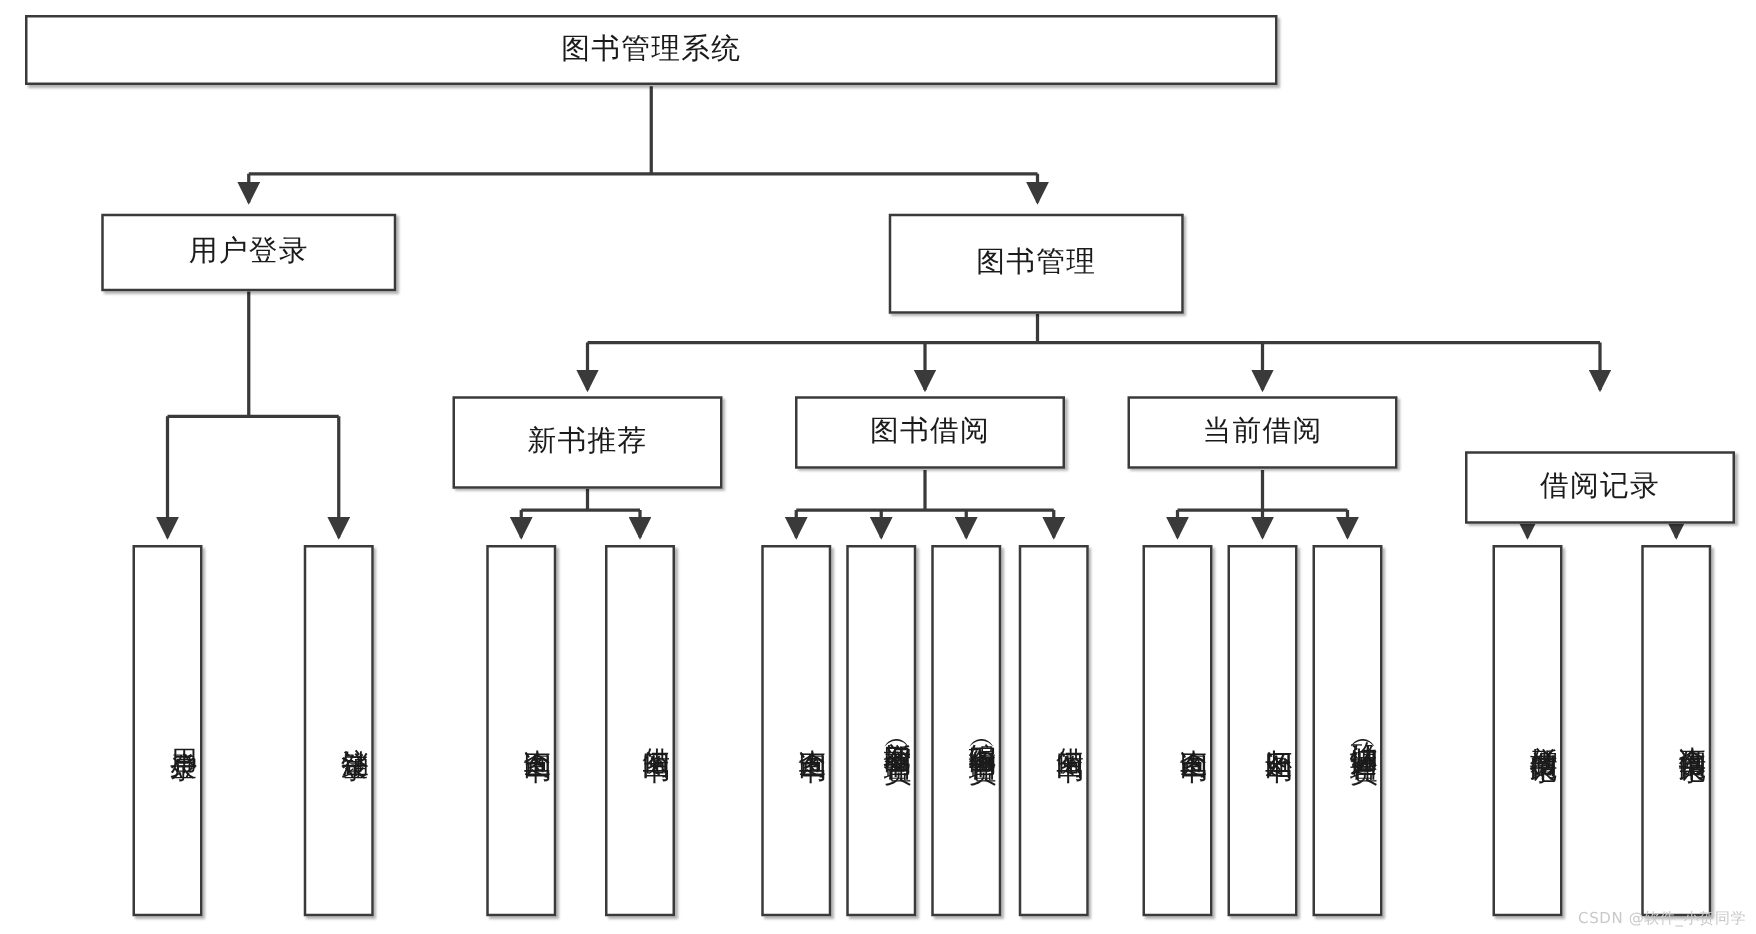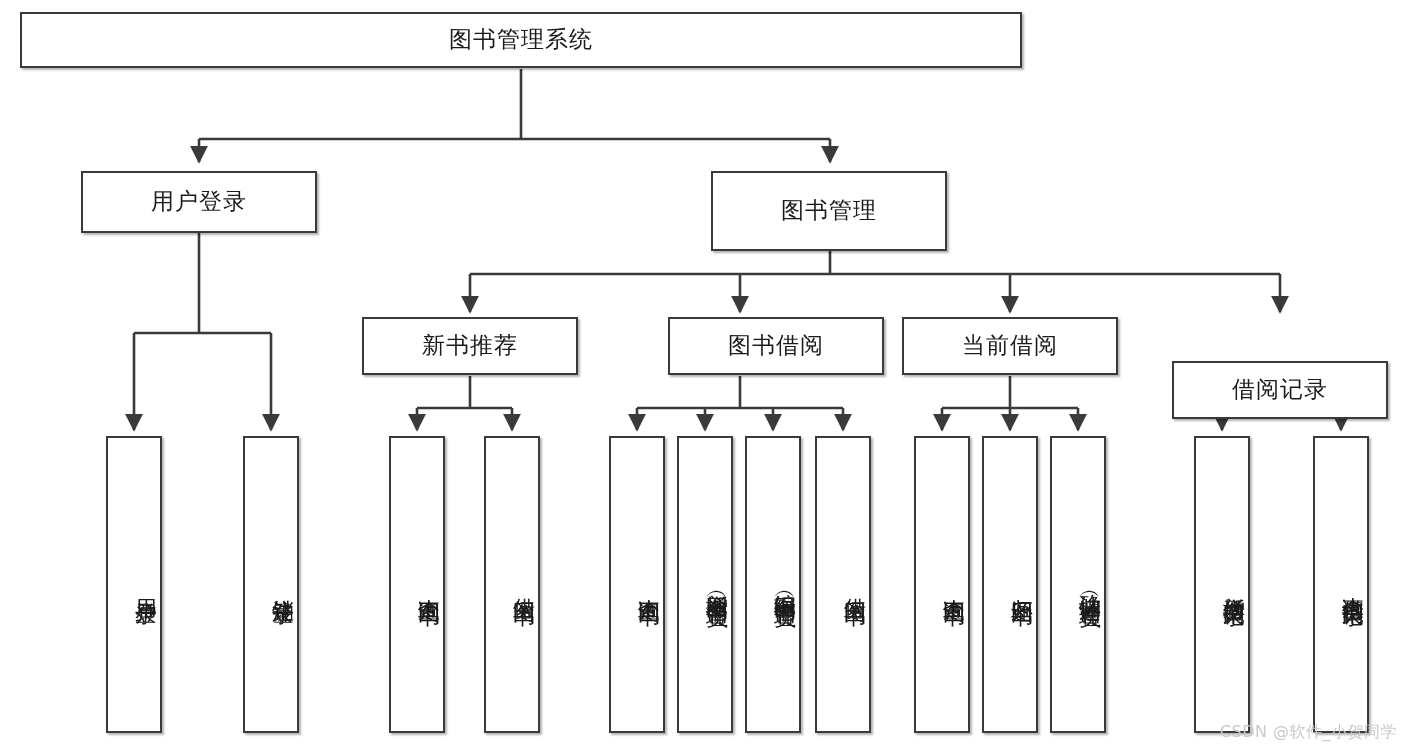--- a/index.html
+++ b/index.html
@@ -49,21 +49,21 @@
     text-align:left;
   }
   .node.vert > span{
     display:block;
     writing-mode:vertical-rl;
     text-orientation:upright;
   }
   #watermark{
     position:absolute;
     right:8px;bottom:4px;
-    font-size:16px;
+    font-size:12px;
     color:#c9c9c9;
     letter-spacing:0.5px;
     white-space:nowrap;
     z-index:5;
     font-family:"DejaVu Sans","Liberation Sans",sans-serif;
   }
 </style>
 </head>
 <body>
 
@@ -117,22 +117,22 @@
       <path d="M 1222 408 L 1222 430" marker-end="url(#arrow)"></path>
       <path d="M 1341 408 L 1341 430" marker-end="url(#arrow)"></path>
     </g>
   </svg>
 
   <div class="node horiz" style="left:20px;top:12px;width:1002px;height:56px;">图书管理系统</div>
 
   <div class="node horiz" style="left:81px;top:171px;width:236px;height:62px;">用户登录</div>
   <div class="node horiz" style="left:711px;top:171px;width:236px;height:80px;">图书管理</div>
 
-  <div class="node horiz" style="left:362px;top:317px;width:216px;height:58px;">新书推荐</div>
-  <div class="node horiz" style="left:668px;top:317px;width:216px;height:58px;">图书借阅</div>
+  <div class="node horiz" style="left:362px;top:317px;width:216px;height:74px;">新书推荐</div>
+  <div class="node horiz" style="left:636px;top:317px;width:216px;height:58px;">图书借阅</div>
   <div class="node horiz" style="left:902px;top:317px;width:216px;height:58px;">当前借阅</div>
   <div class="node horiz" style="left:1172px;top:317px;width:216px;height:58px;margin-top:44px;">借阅记录</div>
 
   <div class="node vert" style="left:106px;top:436px;width:56px;height:297px;">
     <span>用户登录</span>
   </div>
   <div class="node vert" style="left:243px;top:436px;width:56px;height:297px;">
     <span>注销登录</span>
   </div>
 

